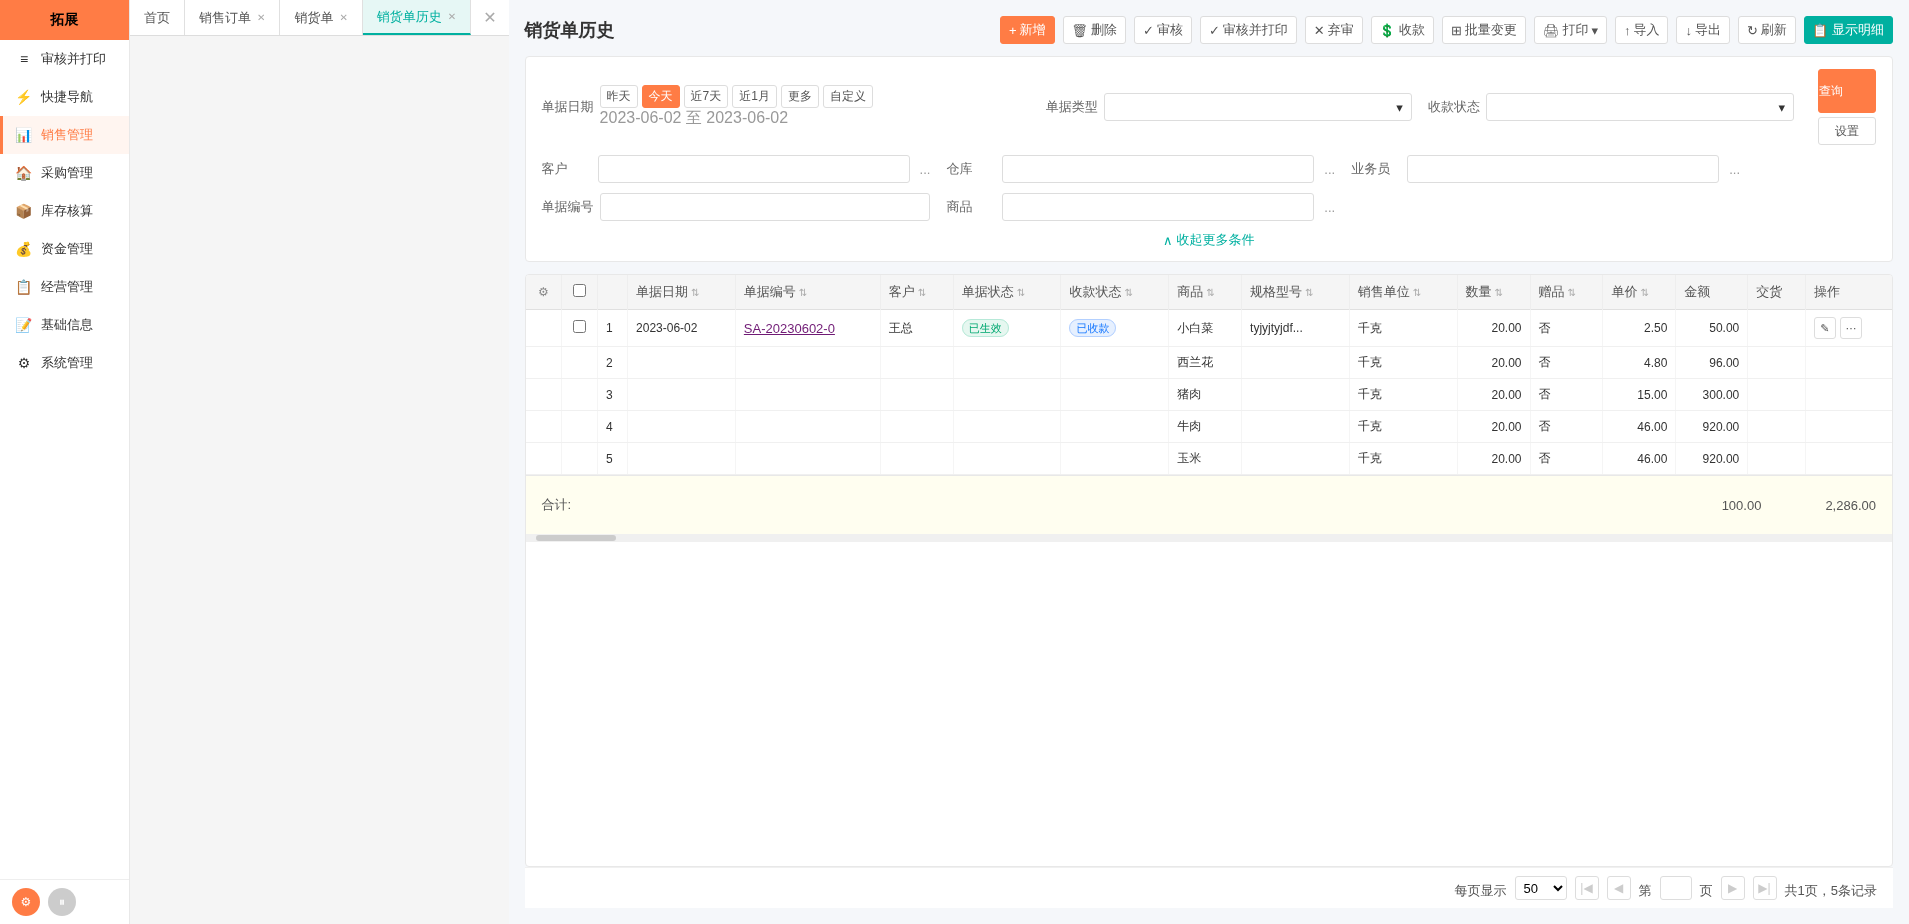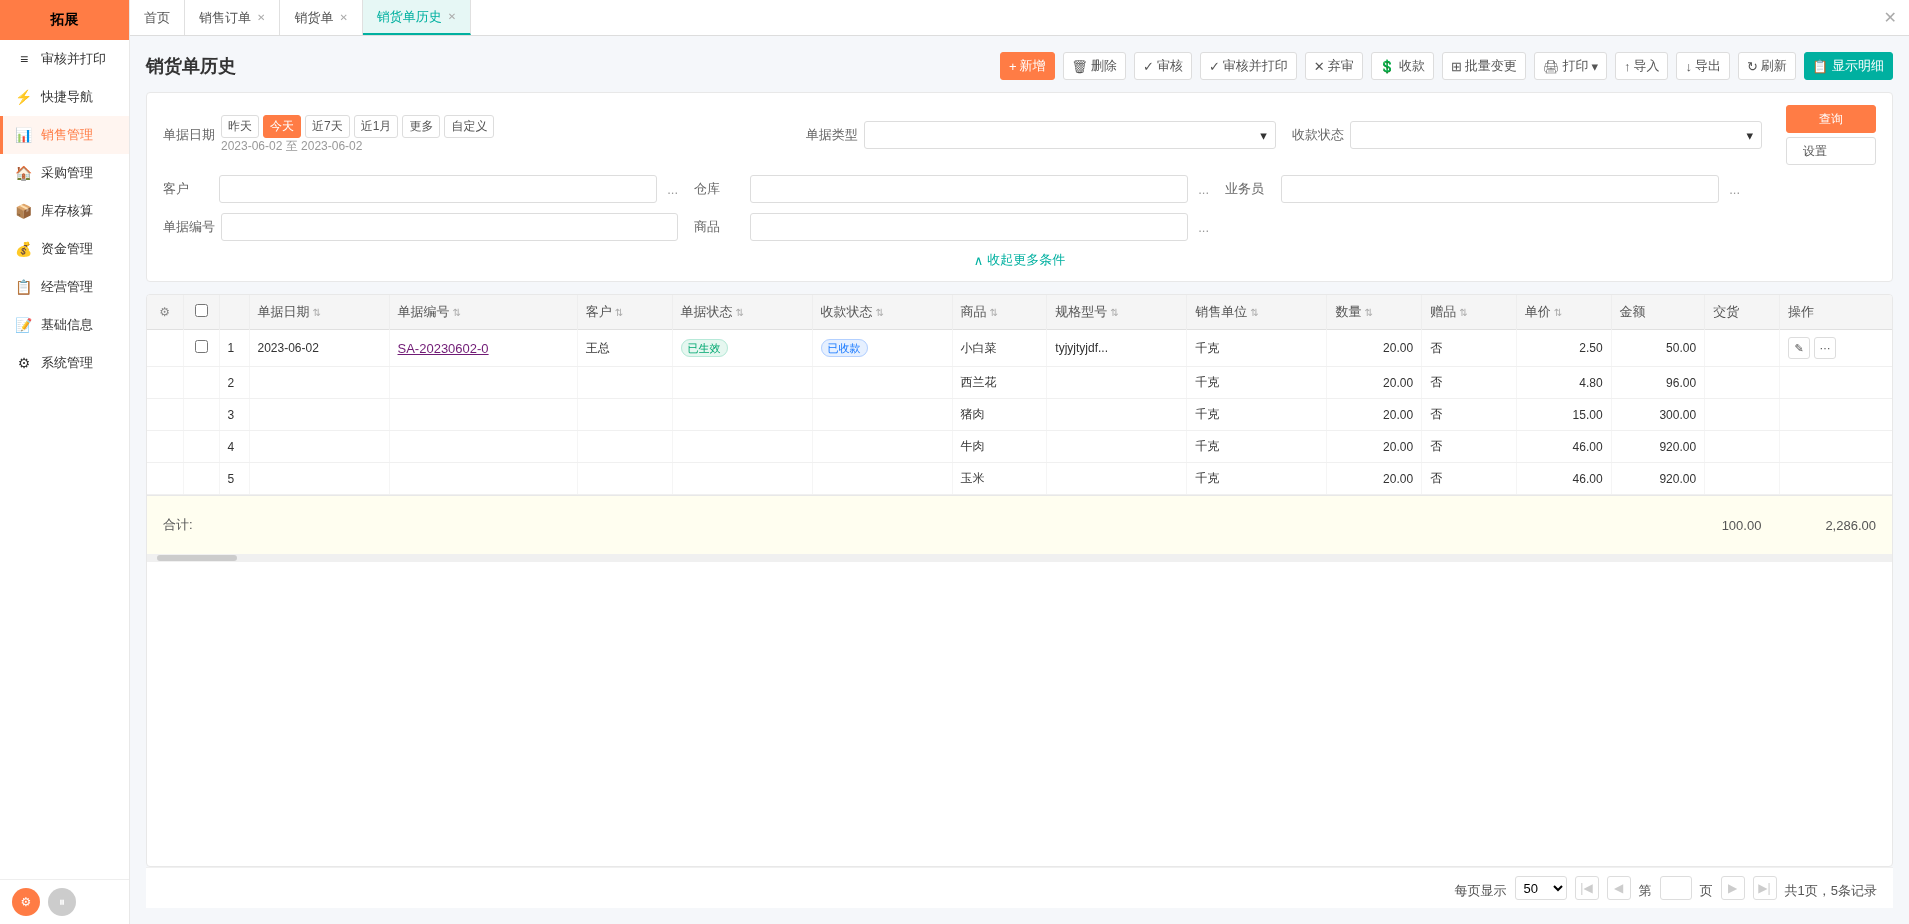--- a/index.html
+++ b/index.html
@@ -49,21 +49,21 @@
       background: #ff7c45;
       display: flex;
       align-items: center;
       justify-content: center;
       color: #fff;
       font-size: 12px;
       cursor: pointer;
     }
 
     
-    .main { flex: 1; display: flex; flex-direction: column; overflow: hidden; }
+    .main { flex: 1; display: flex; flex-direction: row; overflow: hidden; }
 
     
     .tabs-bar {
       background: #fff;
       border-bottom: 1px solid #ddd;
       display: flex;
       align-items: center;
       height: 36px;
       padding-left: 0;
       flex-shrink: 0;
@@ -205,21 +205,21 @@
       font-size: 12px;
       background: #fff;
     }
     .date-quick-btn.active {
       background: #ff7c45;
       color: #fff;
       border-color: #ff7c45;
     }
     .date-range {
       color: #999;
-      font-size: 12px;
+      font-size: 16px;
     }
     .filter-dots {
       color: #999;
       cursor: pointer;
       margin-left: 4px;
     }
     .collapse-btn {
       display: flex;
       align-items: center;
       justify-content: center;
@@ -533,21 +533,21 @@
 
         <div class="filter-item" style="flex:1.5;">
           <span class="filter-label">收款状态</span>
           <div class="filter-select">
             <span></span>
             <span>▾</span>
           </div>
         </div>
 
         <div style="display:flex;flex-direction:column;gap:4px;margin-left:8px;">
-          <button class="toolbar-btn primary" style="height:28px;padding:0 32px;">查询</button>
+          <button class="toolbar-btn primary" style="height:44px;padding:0 0;">查询</button>
           <button class="toolbar-btn" style="height:28px;padding:0 16px;">设置</button>
         </div>
       </div>
 
       <div class="filter-row">
         <div class="filter-item">
           <span class="filter-label">客户</span>
           <input class="filter-input" type="text" style="">
           <span class="filter-dots">...</span>
         </div>

